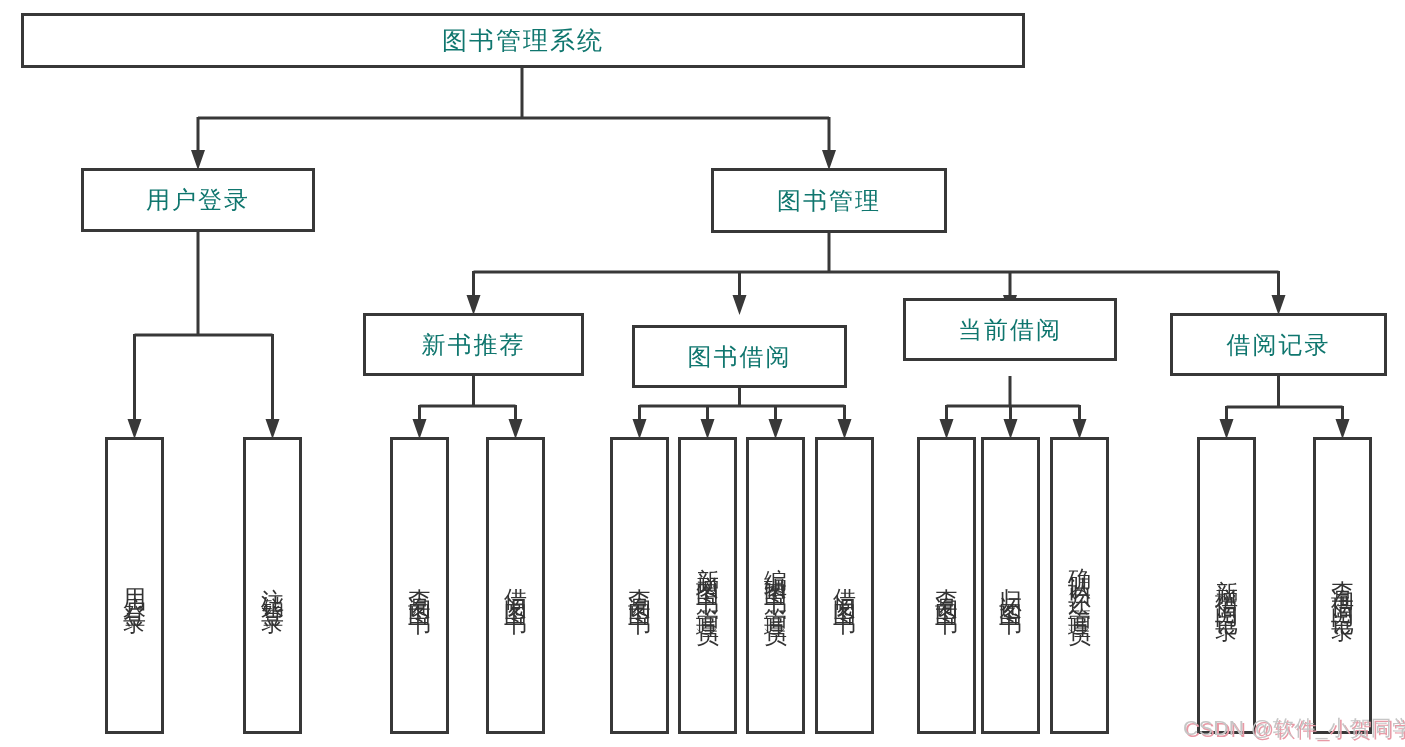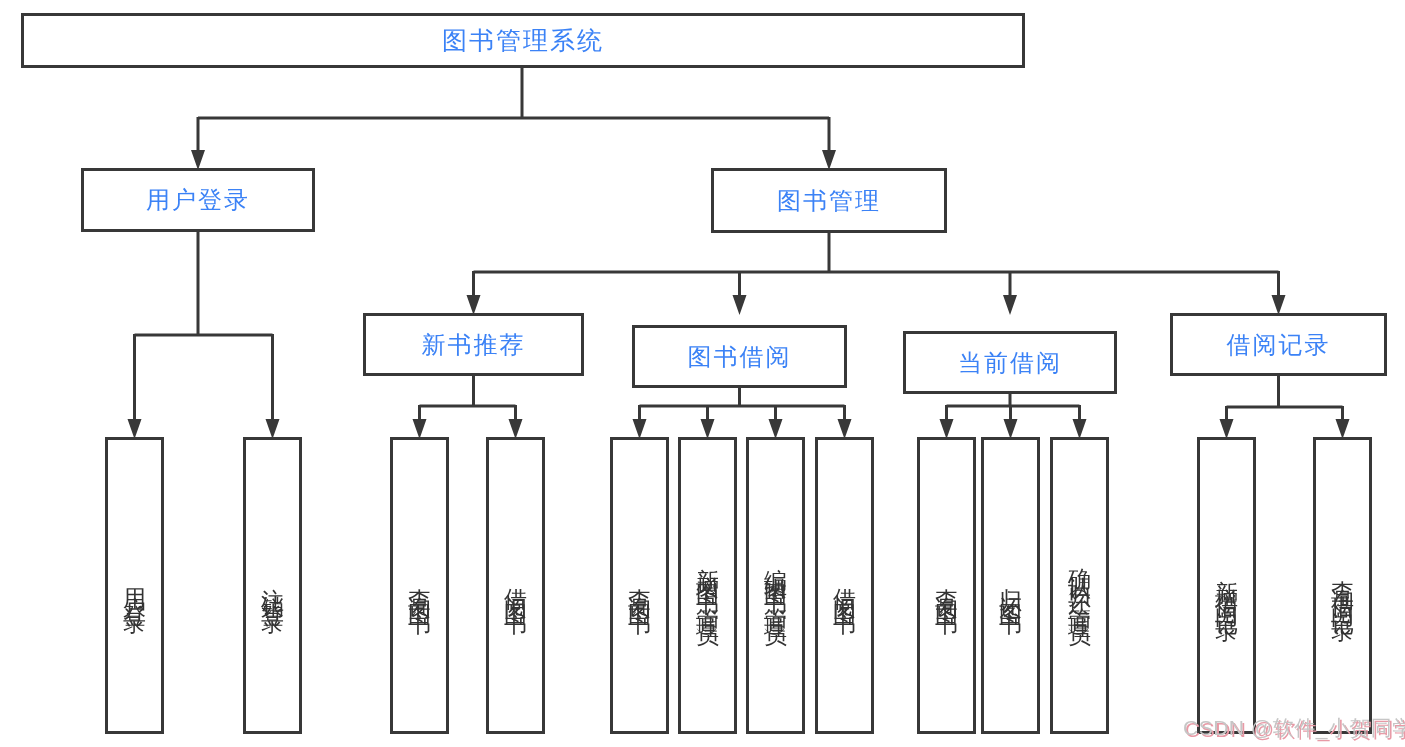--- a/index.html
+++ b/index.html
@@ -20,21 +20,21 @@
     background: #ffffff;
     display: flex;
     align-items: center;
     justify-content: center;
     z-index: 2;
   }
   .hlabel {
     font-size: 24px;
     letter-spacing: 2px;
     white-space: nowrap;
-    color: #3b82f6;
+    color: #0f766e;
   }
   .root-label { font-size: 25px; }
   .leaf { top: 437px; width: 59px; height: 297px; }
   .vlabel {
     writing-mode: vertical-lr;
     text-orientation: upright;
     font-size: 23px;
     letter-spacing: 8px;
     line-height: 1;
     color: #333333;
@@ -122,21 +122,21 @@
   <div class="box" style="left:363px; top:313px; width:221px; height:63px;">
     <span class="hlabel">新书推荐</span>
   </div>
 
   <div class="box" style="left:711px; top:168px; width:236px; height:65px;">
     <span class="hlabel">图书管理</span>
   </div>
   <div class="box" style="left:632px; top:313px; width:215px; height:63px;margin-top:12px;">
     <span class="hlabel">图书借阅</span>
   </div>
-  <div class="box" style="left:903px; top:331px; width:214px; height:63px;">
+  <div class="box" style="left:903px; top:298px; width:214px; height:63px;">
     <span class="hlabel">当前借阅</span>
   </div>
   <div class="box" style="left:1170px; top:313px; width:217px; height:63px;">
     <span class="hlabel">借阅记录</span>
   </div>
 
   <div class="box leaf" style="left:105px;">
     <span class="vlabel">用户登录</span>
   </div>
   <div class="box leaf" style="left:243px;">

